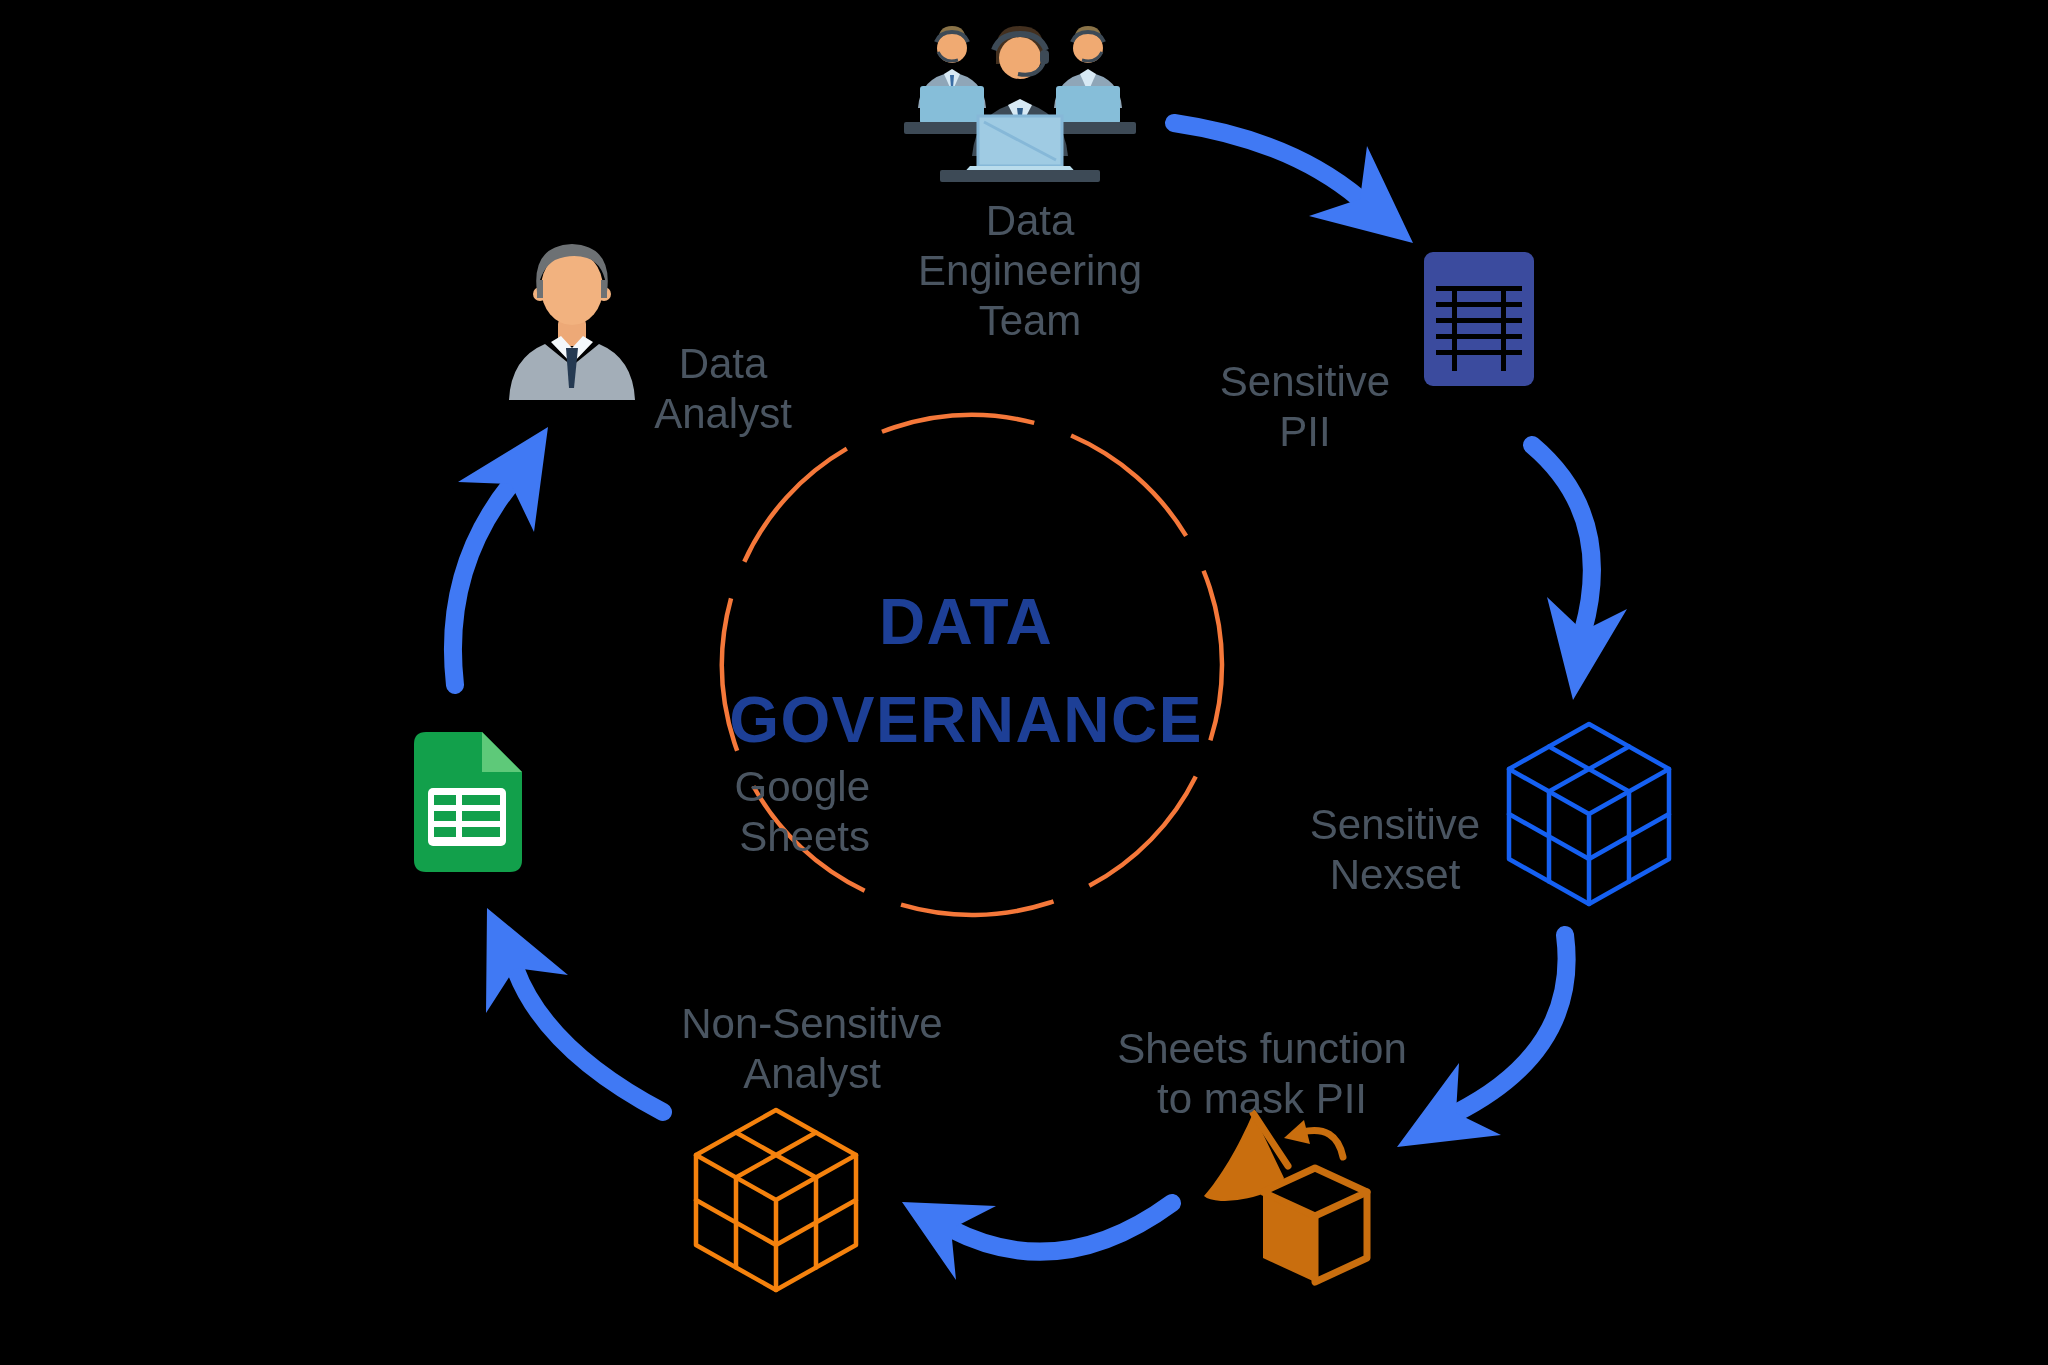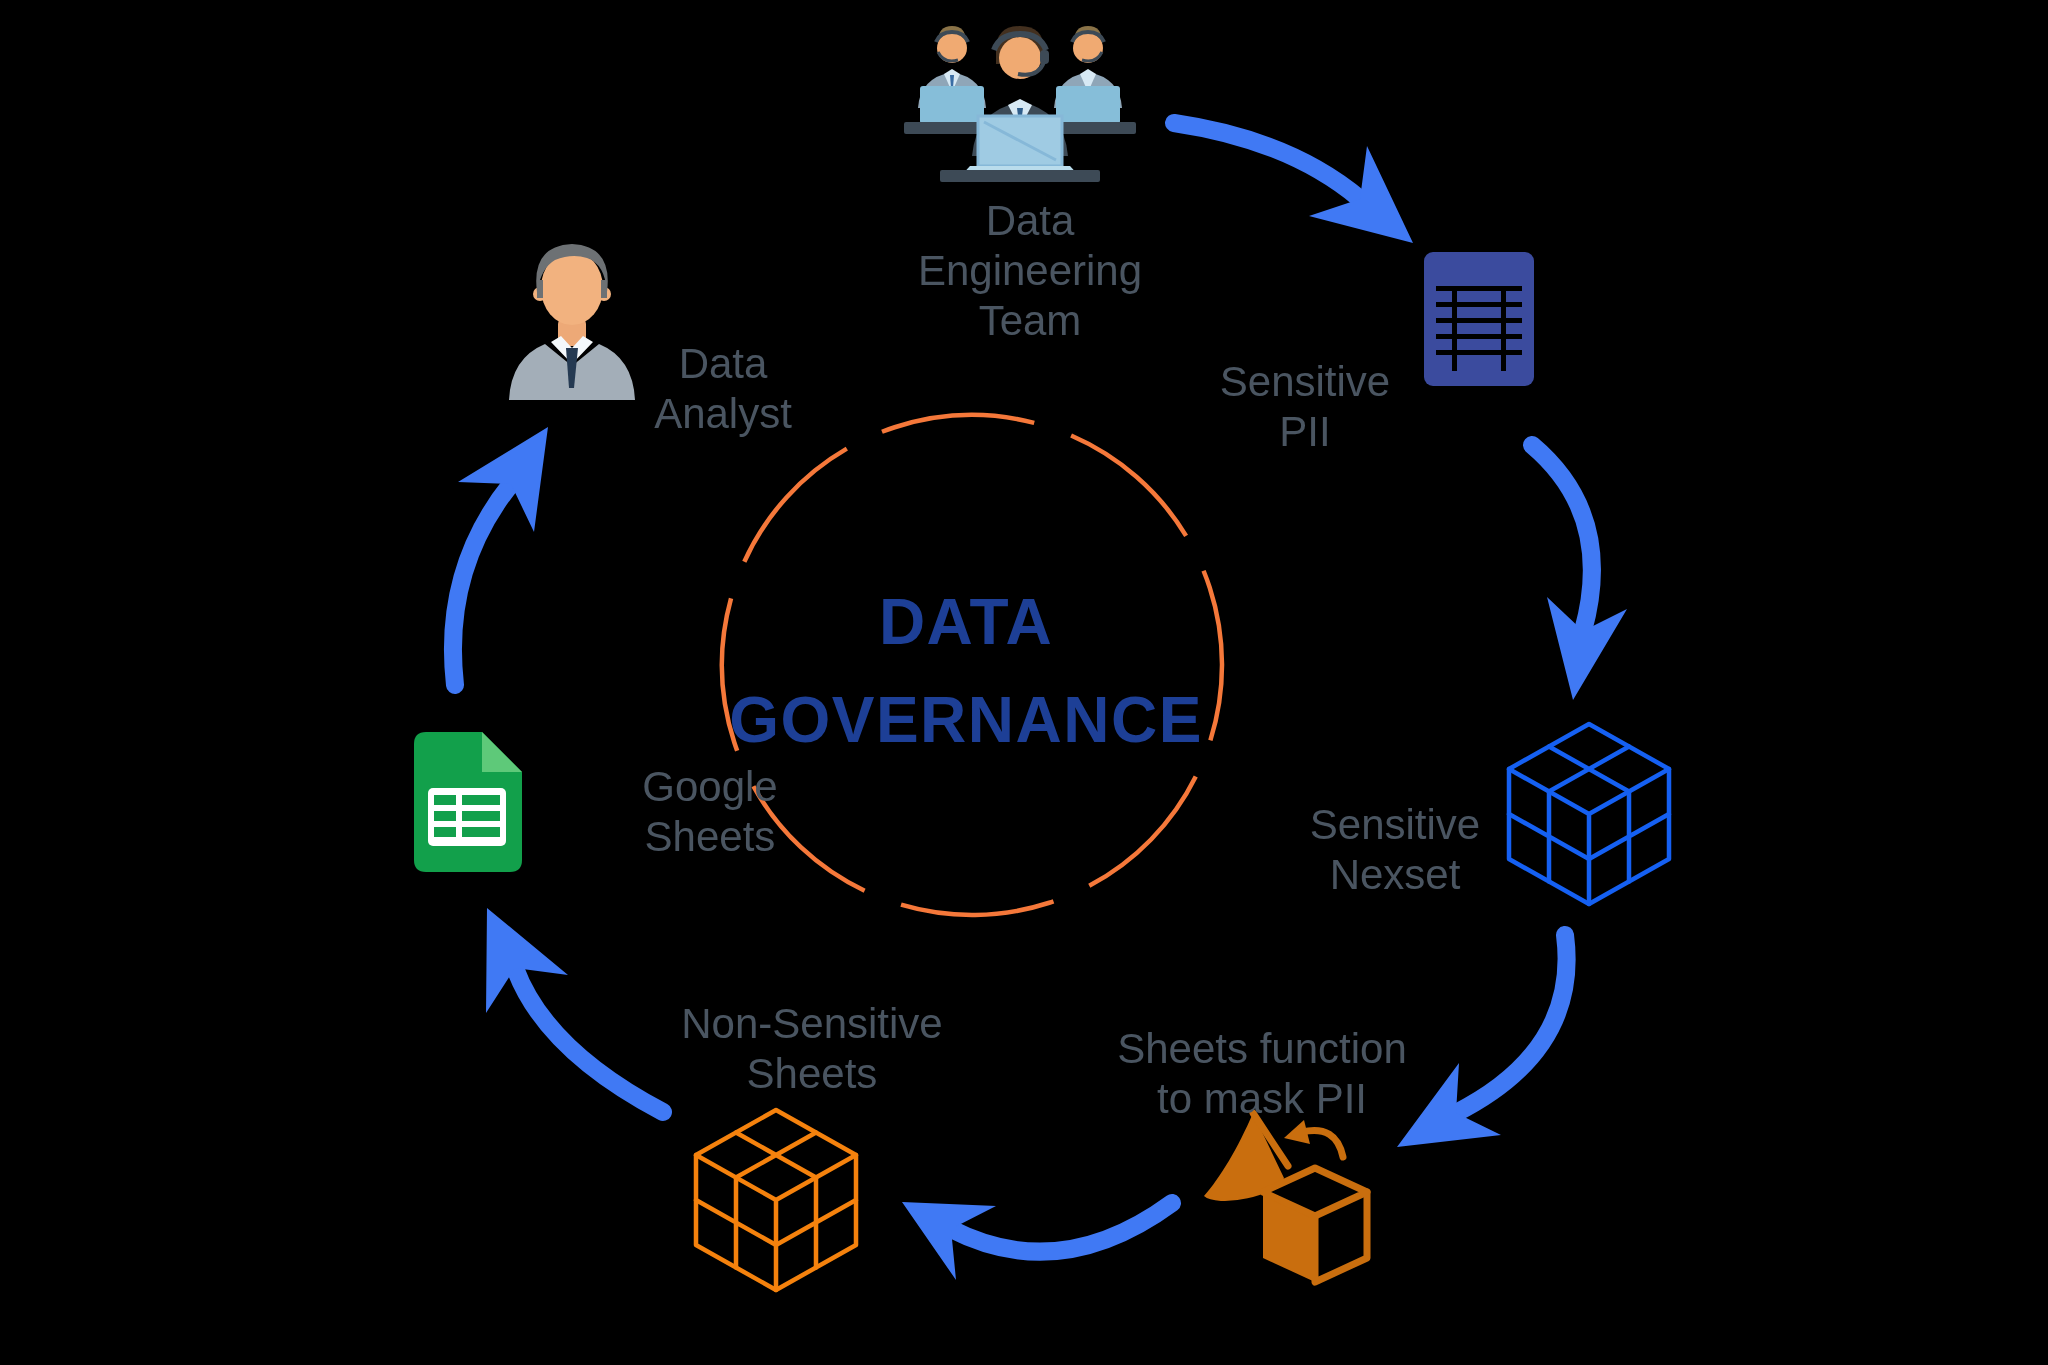--- a/index.html
+++ b/index.html
@@ -20,21 +20,21 @@
     line-height:98px;
   }
   .center-title span{display:block;}
 
   
   .node-label{
     color:var(--label-gray,#4a5561);
     font-size:42px;line-height:50px;font-weight:400;
     white-space:pre-line;text-align:center;width:400px;
   }
-  .node-label.left-align{text-align:center;width:320px;}
+  .node-label.left-align{text-align:right;width:320px;}
 
   
   .arrow-tail{stroke:var(--arrow-blue,#4079f4);stroke-width:18;fill:none;stroke-linecap:round;}
   .arrow-head{fill:var(--arrow-blue,#4079f4);}
 
   
   .gov-circle{stroke:var(--circle-orange,#f5783a);stroke-width:4.5;fill:none;
     stroke-dasharray:155 39;}
 
   
@@ -176,21 +176,21 @@
   <svg class="abs cube-orange" style="left:694px;top:1108px" width="164" height="186" viewBox="0 0 164 186">
     <g class="cube-wire">
       <path d="M82 2 L162 47 L162 137 L82 182 L2 137 L2 47 Z"></path>
       <path d="M2 47 L82 92 L162 47 M82 92 L82 182"></path>
       <path d="M42 24.5 L122 69.5 M122 24.5 L42 69.5"></path>
       <path d="M42 69.5 L42 159.5 M2 92 L82 137"></path>
       <path d="M122 69.5 L122 159.5 M82 137 L162 92"></path>
     </g>
   </svg>
   <div class="abs node-label" style="left:612px;top:999px;">Non-Sensitive
-Sheets</div>
+Analyst</div>
 
   <svg class="abs" style="left:412px;top:732px" width="110" height="140" viewBox="0 0 110 140">
     <path class="sheets-body" d="M14 0 H70 L110 40 V128 Q110 140 98 140 H14 Q2 140 2 128 V12 Q2 0 14 0 Z"></path>
     <polygon class="sheets-fold" points="70,0 110,40 70,40"></polygon>
     <rect x="16" y="56" width="78" height="58" rx="5" fill="#ffffff"></rect>
     <rect class="sheets-body" x="22" y="63" width="22" height="10"></rect>
     <rect class="sheets-body" x="22" y="79" width="22" height="10"></rect>
     <rect class="sheets-body" x="22" y="95" width="22" height="10"></rect>
     <rect class="sheets-body" x="50" y="63" width="38" height="10"></rect>
     <rect class="sheets-body" x="50" y="79" width="38" height="10"></rect>

